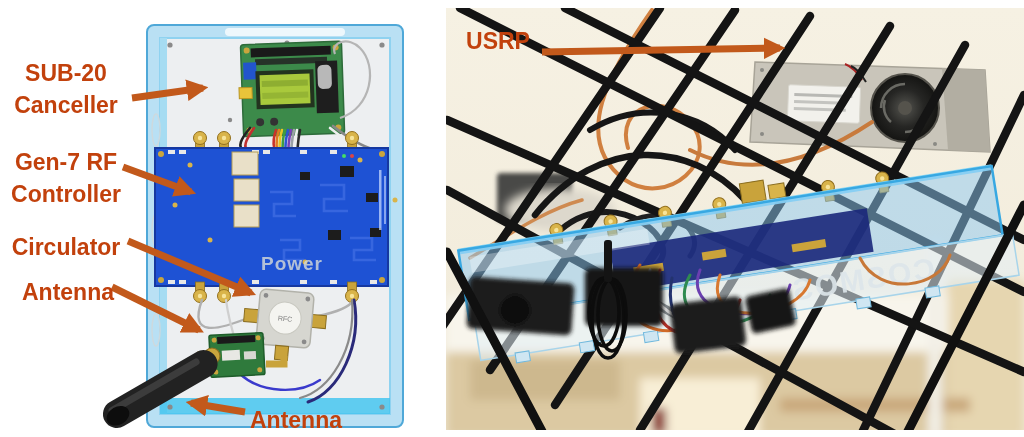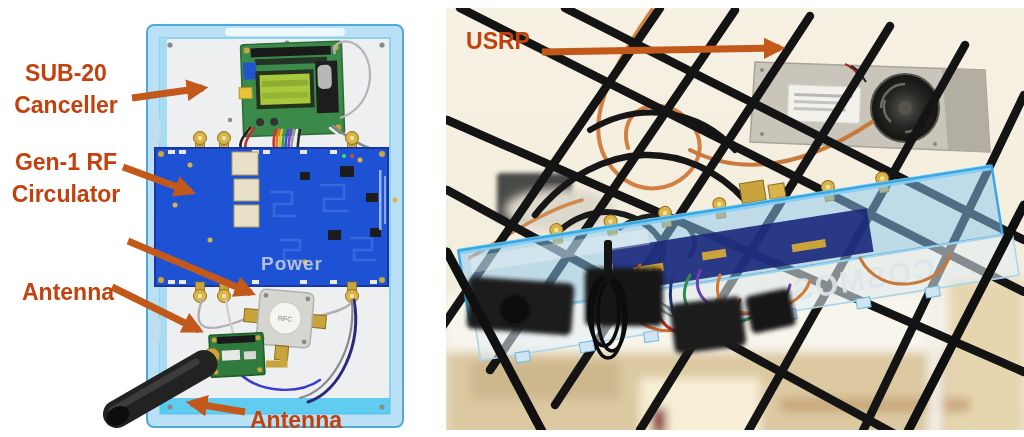--- a/index.html
+++ b/index.html
@@ -339,21 +339,24 @@
     <line x1="245" y1="412" x2="191" y2="403" marker-end="url(#ah)"></line>
     <line x1="542" y1="52" x2="780" y2="48" marker-end="url(#ah)"></line>
   </g>
 </svg>
 
 <div class="callout" style="left:2px;top:57px;width:128px;">
   <span>SUB-20</span>
   <span>Canceller</span>
 </div>
 <div class="callout" style="left:2px;top:146px;width:128px;">
-  <span>Gen-1 RF</span>
+  <span>Gen-7 RF</span>
+  <span>Controller</span>
+</div>
+<div class="callout" style="left:0px;top:231px;width:132px;">
   <span>Circulator</span>
 </div>
 <div class="callout" style="left:2px;top:276px;width:132px;">
   <span>Antenna</span>
 </div>
 <div class="callout" style="left:240px;top:404px;width:112px;">
   <span>Antenna</span>
 </div>
 <div class="callout" style="left:448px;top:25px;width:100px;">
   <span>USRP</span>

